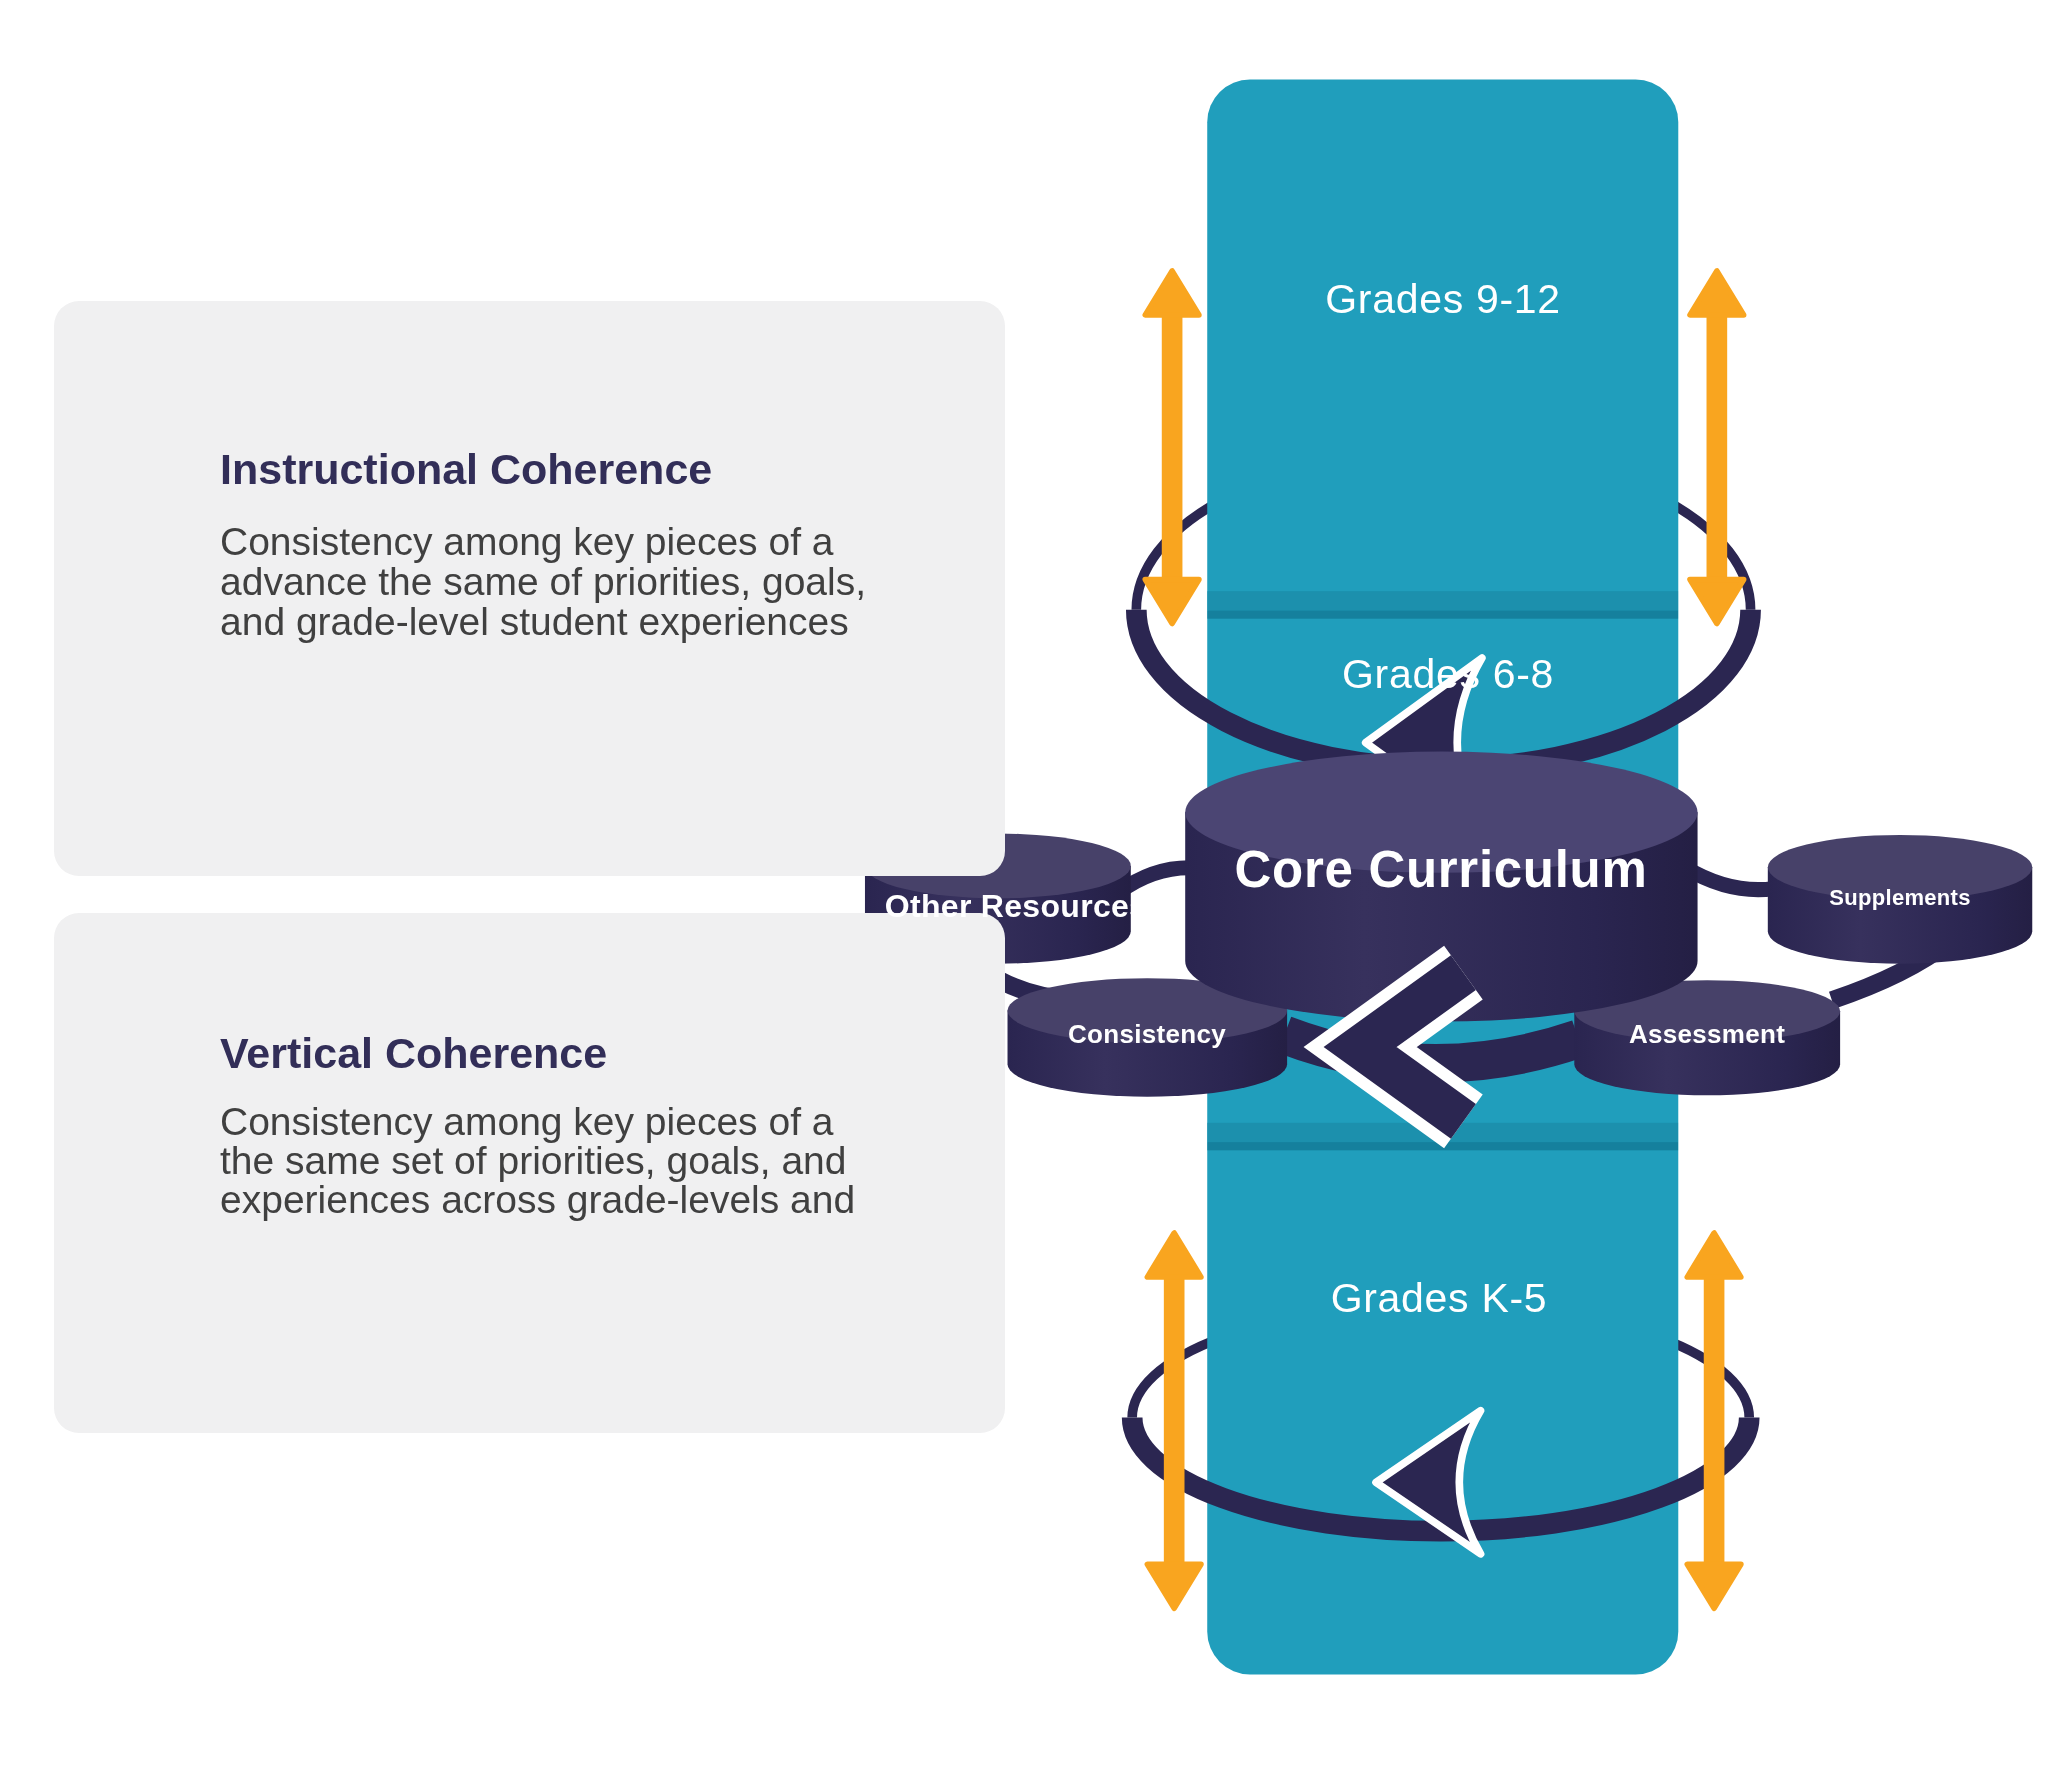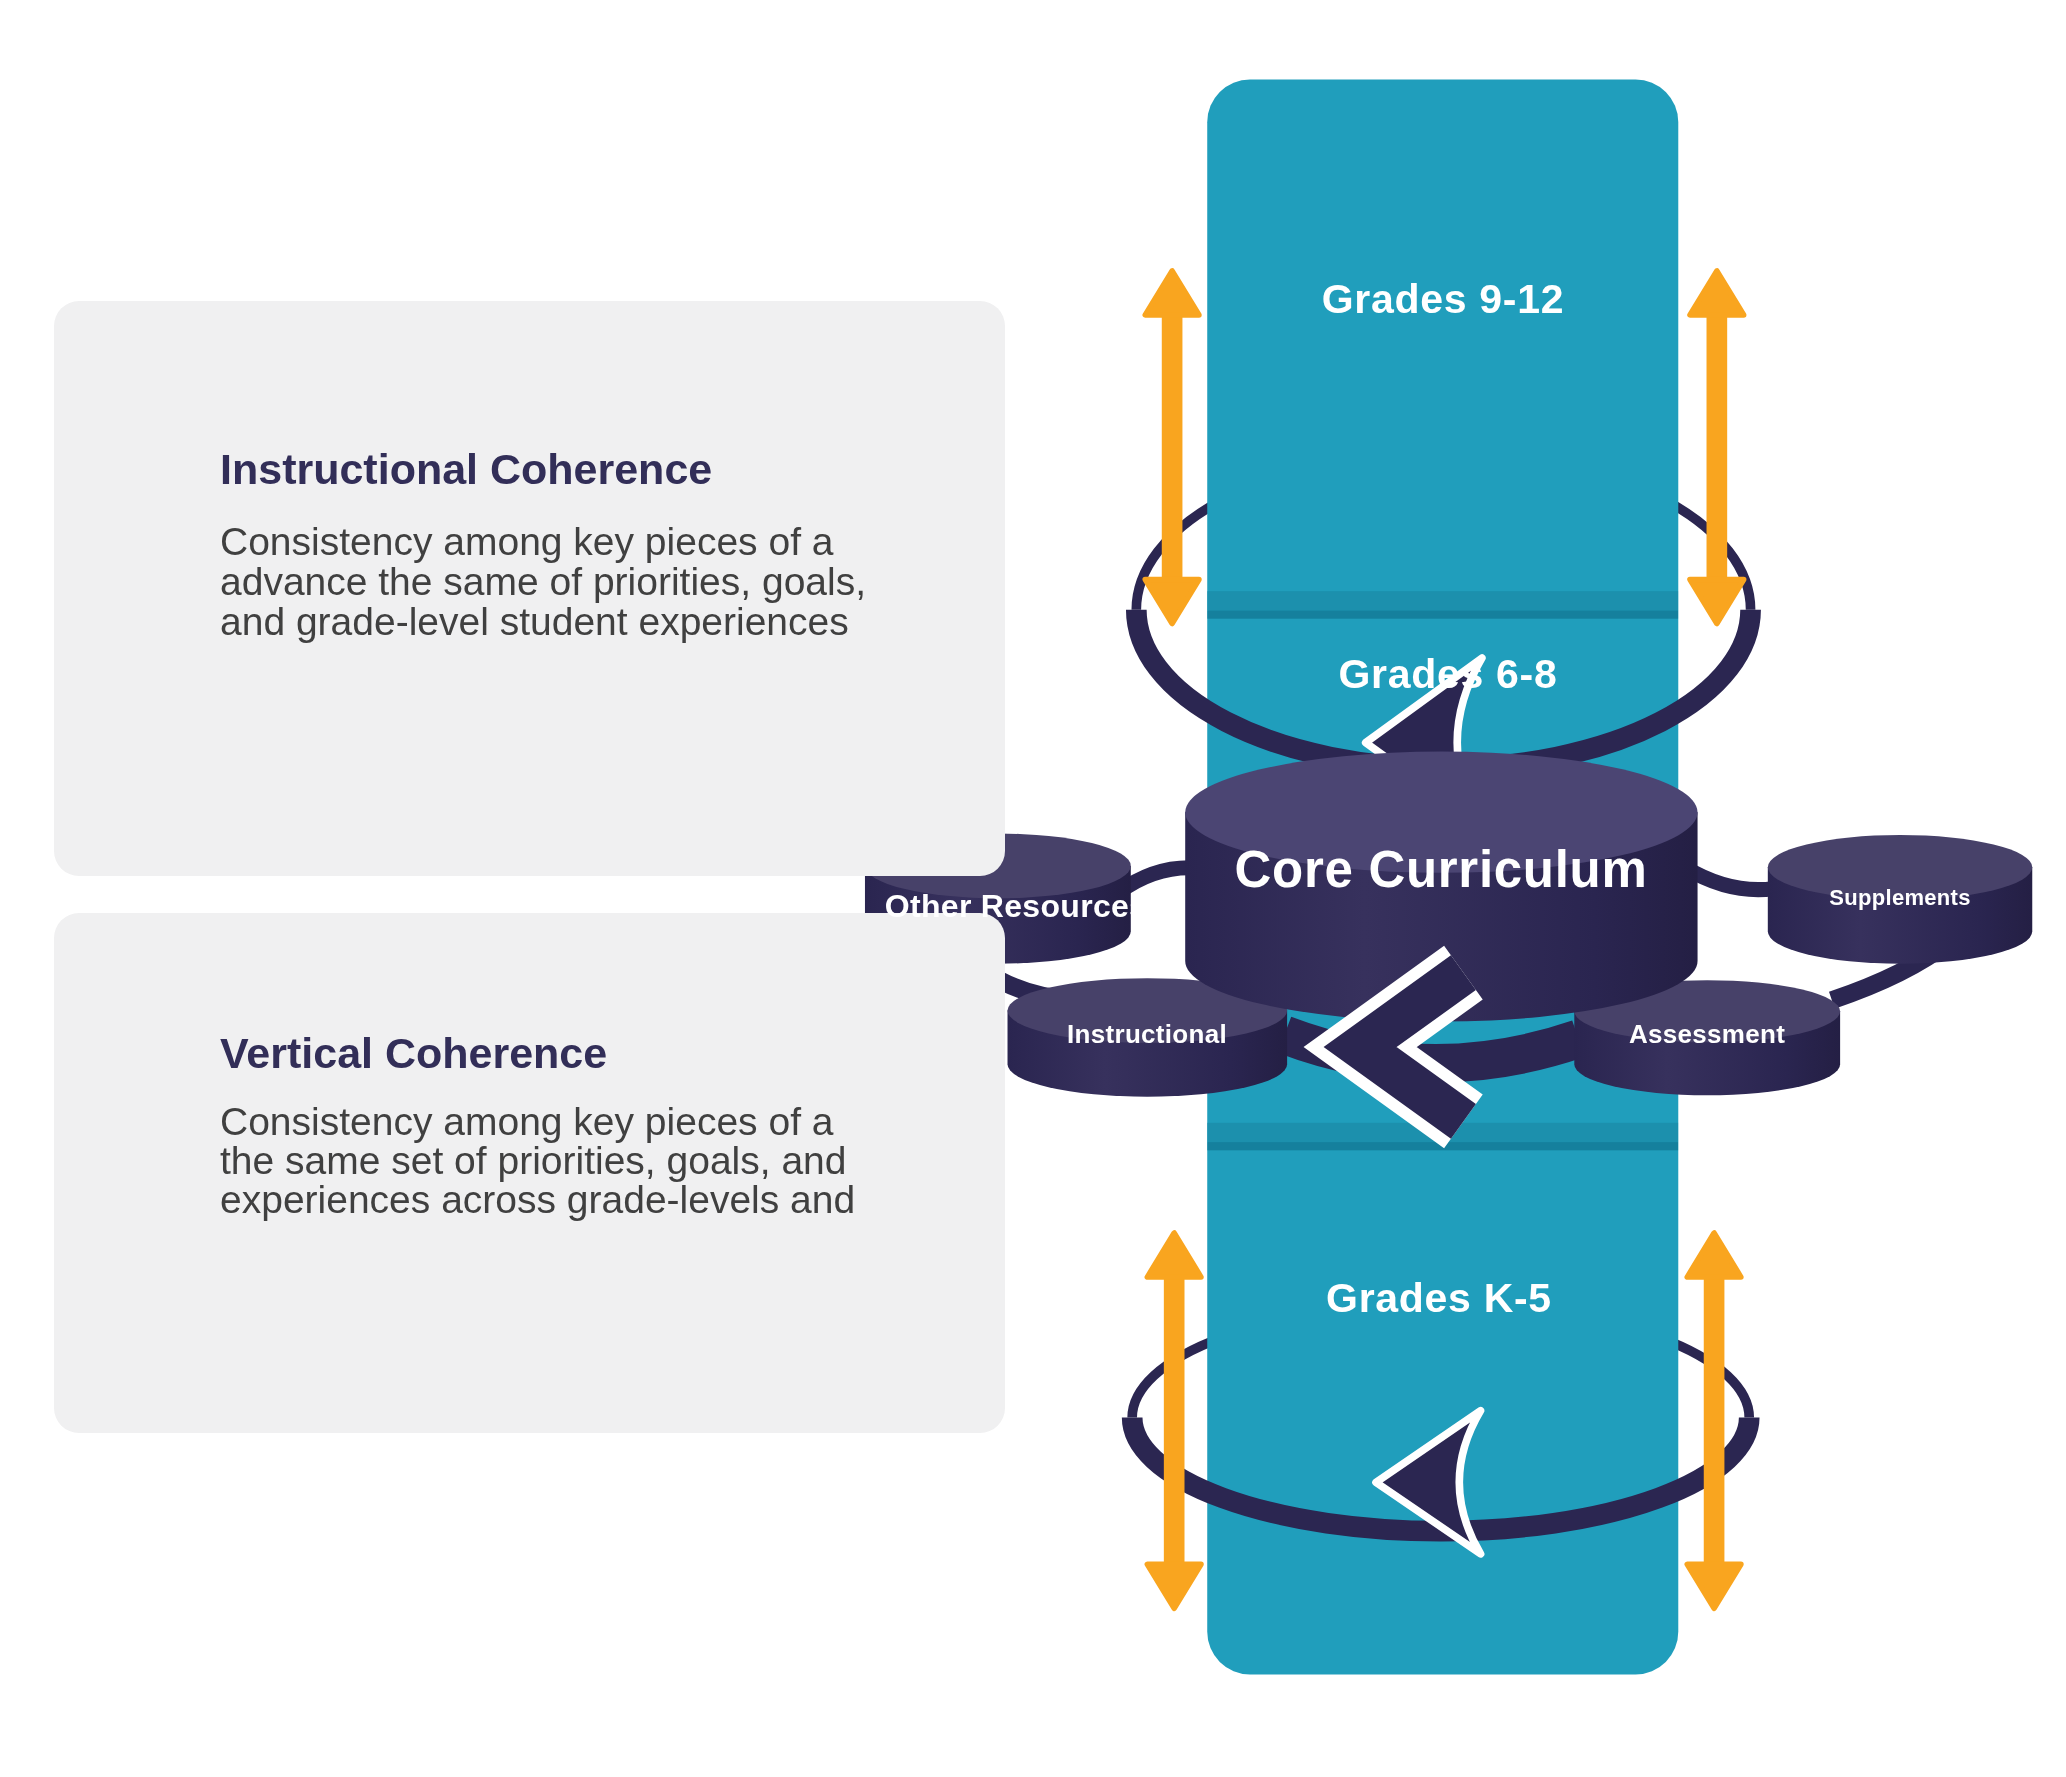--- a/index.html
+++ b/index.html
@@ -19,21 +19,21 @@
   }
   .t1{left:220px;top:448px;}
   .t2{left:220px;top:1032px;}
   .body-block{position:absolute;font-size:39px;font-weight:400;color:#404040;}
   .b1{left:220px;top:522px;}
   .b2{left:220px;top:1102px;}
   .body-line{height:40px;line-height:40px;white-space:nowrap;}
   .b2 .body-line{height:39px;line-height:39px;}
   .col-label{
     position:absolute;transform:translateX(-50%);color:#ffffff;
-    font-size:41px;font-weight:700;white-space:nowrap;letter-spacing:0.7px;line-height:1;
+    font-size:41px;font-weight:400;white-space:nowrap;letter-spacing:0.7px;line-height:1;
   }
   .gl1{left:1443px;top:279px;}
   .gl2{left:1448px;top:654px;}
   .gl3{left:1439px;top:1278px;}
   .cyl-label{
     position:absolute;transform:translateX(-50%);color:#ffffff;
     font-weight:600;white-space:nowrap;line-height:1;letter-spacing:0.3px;
   }
   .cl-core{left:1441px;top:844px;font-size:51px;letter-spacing:0.7px;}
   .cl-other{left:1016px;top:890px;font-size:32px;text-align:right;}
@@ -156,17 +156,17 @@
     <div class="body-line">experiences across grade-levels and</div>
   </div>
 
   <div class="col-label gl1">Grades 9-12</div>
   <div class="col-label gl2">Grades 6-8</div>
   <div class="col-label gl3">Grades K-5</div>
 
   <div class="cyl-label cl-core">Core Curriculum</div>
   <div class="cyl-label cl-other">Other Resources</div>
   <div class="cyl-label cl-suppl">Supplements</div>
-  <div class="cyl-label cl-interv">Instructional</div>
+  <div class="cyl-label cl-interv">Consistency</div>
   <div class="cyl-label cl-assess">Assessment</div>
 
 </div>
 
 
 </body></html>

